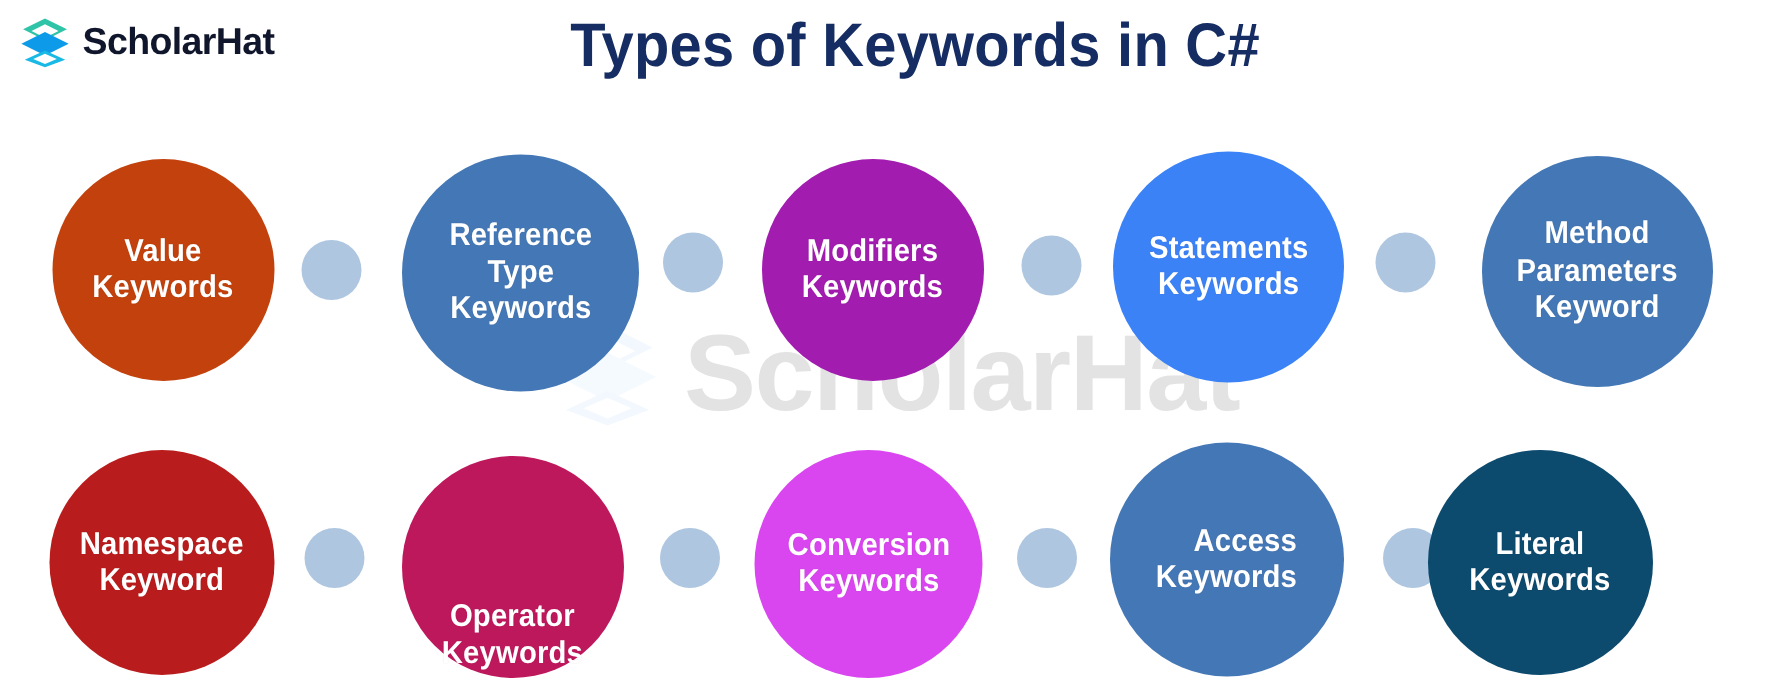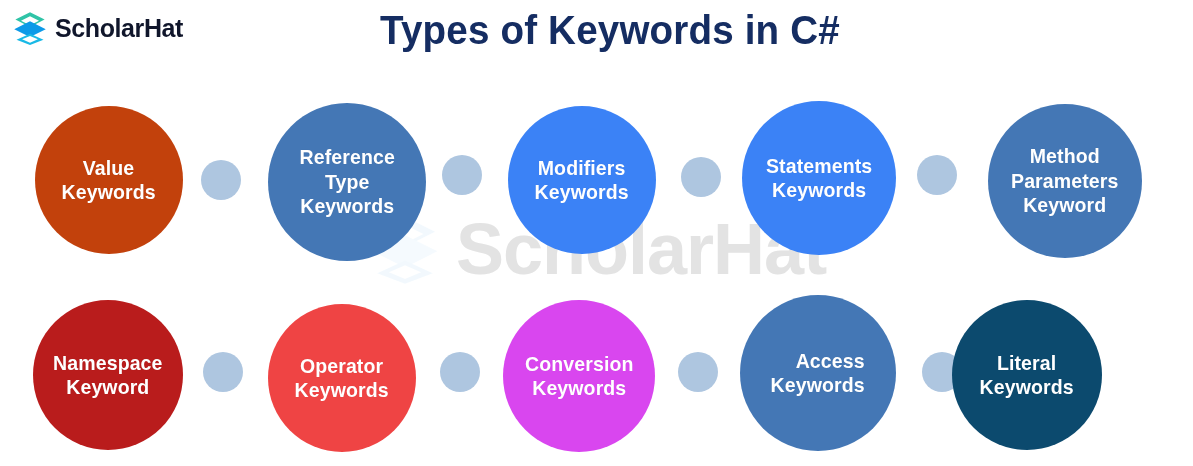--- a/index.html
+++ b/index.html
@@ -161,42 +161,42 @@
       <div class="connector-dot" style="left: 917px; top: 155px; background: rgb(174, 198, 224);"></div>
       <div class="node" style="left: 35px; top: 106px; width: 148px; height: 148px; background: #c2410c;">
         <span class="node-label" style="color: rgb(255, 255, 255);">Value
 Keywords</span>
       </div>
       <div class="node" style="left: 268px; top: 103px; width: 158px; height: 158px; background: rgb(68, 119, 181);">
         <span class="node-label" style="color: rgb(255, 255, 255);">Reference
 Type
 Keywords</span>
       </div>
-      <div class="node" style="left: 508px; top: 106px; width: 148px; height: 148px; background: #3b82f6;">
+      <div class="node" style="left: 508px; top: 106px; width: 148px; height: 148px; background: #a21caf;">
         <span class="node-label" style="color: rgb(255, 255, 255);">Modifiers
 Keywords</span>
       </div>
       <div class="node" style="left: 742px; top: 101px; width: 154px; height: 154px; background: #3b82f6;">
         <span class="node-label" style="color: rgb(255, 255, 255);">Statements
 Keywords</span>
       </div>
       <div class="node" style="left: 988px; top: 104px; width: 154px; height: 154px; background: rgb(68, 119, 181); justify-content: center;">
         <span class="node-label" style="color: rgb(255, 255, 255);">Method
 Parameters
 Keyword</span>
       </div>
       <div class="connector-dot" style="left: 203px; top: 352px; background: rgb(174, 198, 224);"></div>
       <div class="connector-dot" style="left: 440px; top: 352px; background: rgb(174, 198, 224);"></div>
       <div class="connector-dot" style="left: 678px; top: 352px; background: rgb(174, 198, 224);"></div>
       <div class="connector-dot" style="left: 922px; top: 352px; background: rgb(174, 198, 224);"></div>
       <div class="node" style="left: 33px; top: 300px; width: 150px; height: 150px; background: #b91c1c;">
         <span class="node-label" style="color: rgb(255, 255, 255);">Namespace
 Keyword</span>
       </div>
-      <div class="node" style="left: 268px; top: 304px; width: 148px; height: 148px; background: #ef4444;">
+      <div class="node" style="left: 268px; top: 304px; width: 148px; height: 148px; background: #be185d; align-items: flex-end;">
         <span class="node-label" style="color: rgb(255, 255, 255);">Operator
 Keywords</span>
       </div>
       <div class="node" style="left: 503px; top: 300px; width: 152px; height: 152px; background: #d946ef;">
         <span class="node-label" style="color: rgb(255, 255, 255);">Conversion
 Keywords</span>
       </div>
       <div class="node" style="left: 740px; top: 295px; width: 156px; height: 156px; background: rgb(68, 119, 181); text-align: right;">
         <span class="node-label" style="color: rgb(255, 255, 255);">Access
 Keywords</span>

